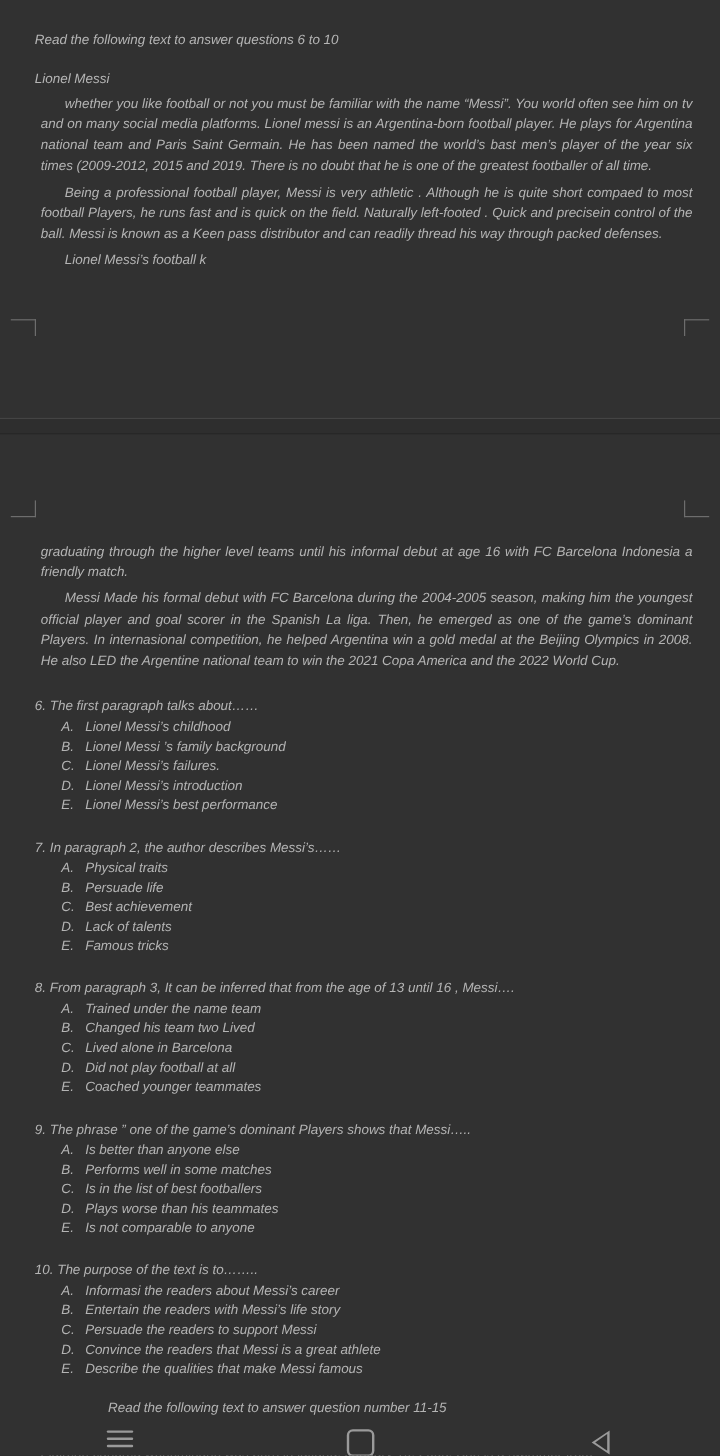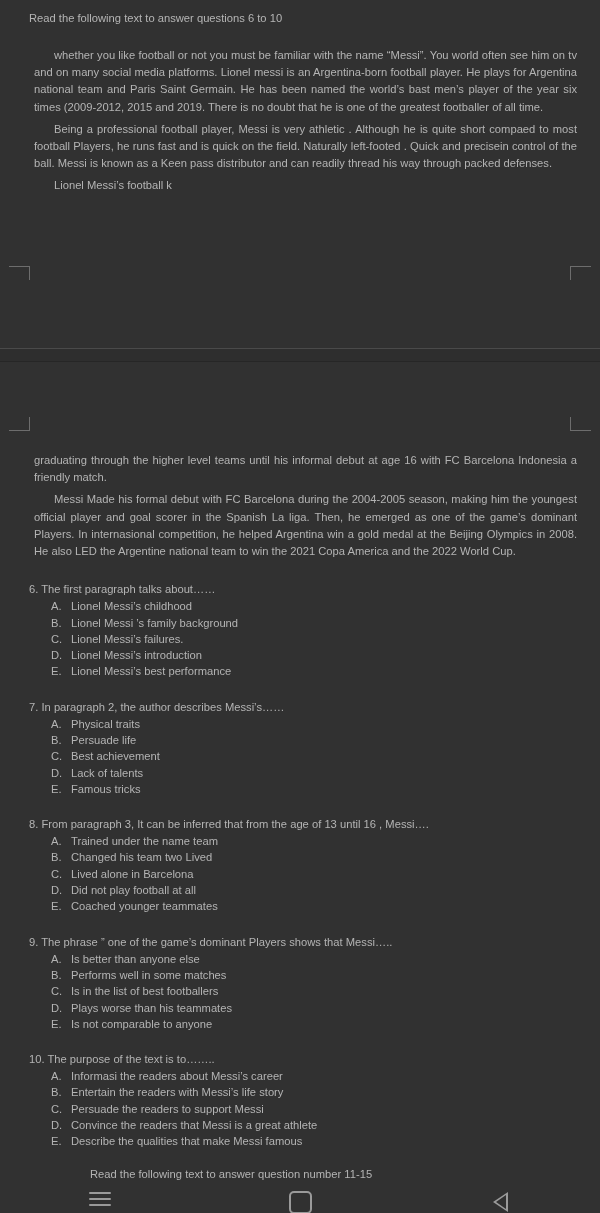--- a/index.html
+++ b/index.html
@@ -25,22 +25,23 @@
 
   .page-gap {
     background: #2e2e2e;
     height: 12px;
     width: 600px;
     border-top: 1px solid #4a4a4a;
     border-bottom: 1px solid #262626;
   }
 
   .content {
-    padding: 0 18px;
+    padding: 16px 18px;
     box-sizing: border-box;
+    font-style: italic;
   }
 
   .line-head {
     font-size: 11.2px;
     color: #b5b5b5;
     line-height: 16px;
     margin: 0;
     padding-left: 11px;
   }
 
@@ -167,20 +168,21 @@
   }
 </style>
 </head>
 <body>
 
 <div class="page" style="height:348px;">
   <div class="content">
     <div class="spacer-10"></div>
     <p class="line-head">Read the following text to answer questions 6 to 10</p>
     <div class="spacer-16"></div>
+    <p class="line-head">Lionel Messi</p>
     <p class="body-text indent">whether you like football or not you must be familiar with the name “Messi”. You world often see him on tv and on many social media platforms. Lionel messi is an Argentina-born football player. He plays for Argentina national team and Paris Saint Germain. He has been named the world’s bast men’s player of the year six times (2009-2012, 2015 and 2019. There is no doubt that he is one of the greatest footballer of all time.</p>
     <p class="body-text indent">Being a professional football player, Messi is very athletic . Although he is quite short compaed to most football Players, he runs fast and is quick on the field. Naturally left-footed . Quick and precisein control of the ball. Messi is known as a Keen pass distributor and can readily thread his way through packed defenses.</p>
     <p class="body-text indent">Lionel Messi’s football k</p>
   </div>
   <div class="crop tl" style="top:266px;"></div>
   <div class="crop tr" style="top:266px;"></div>
 </div>
 
 <div class="page-gap"></div>
 

